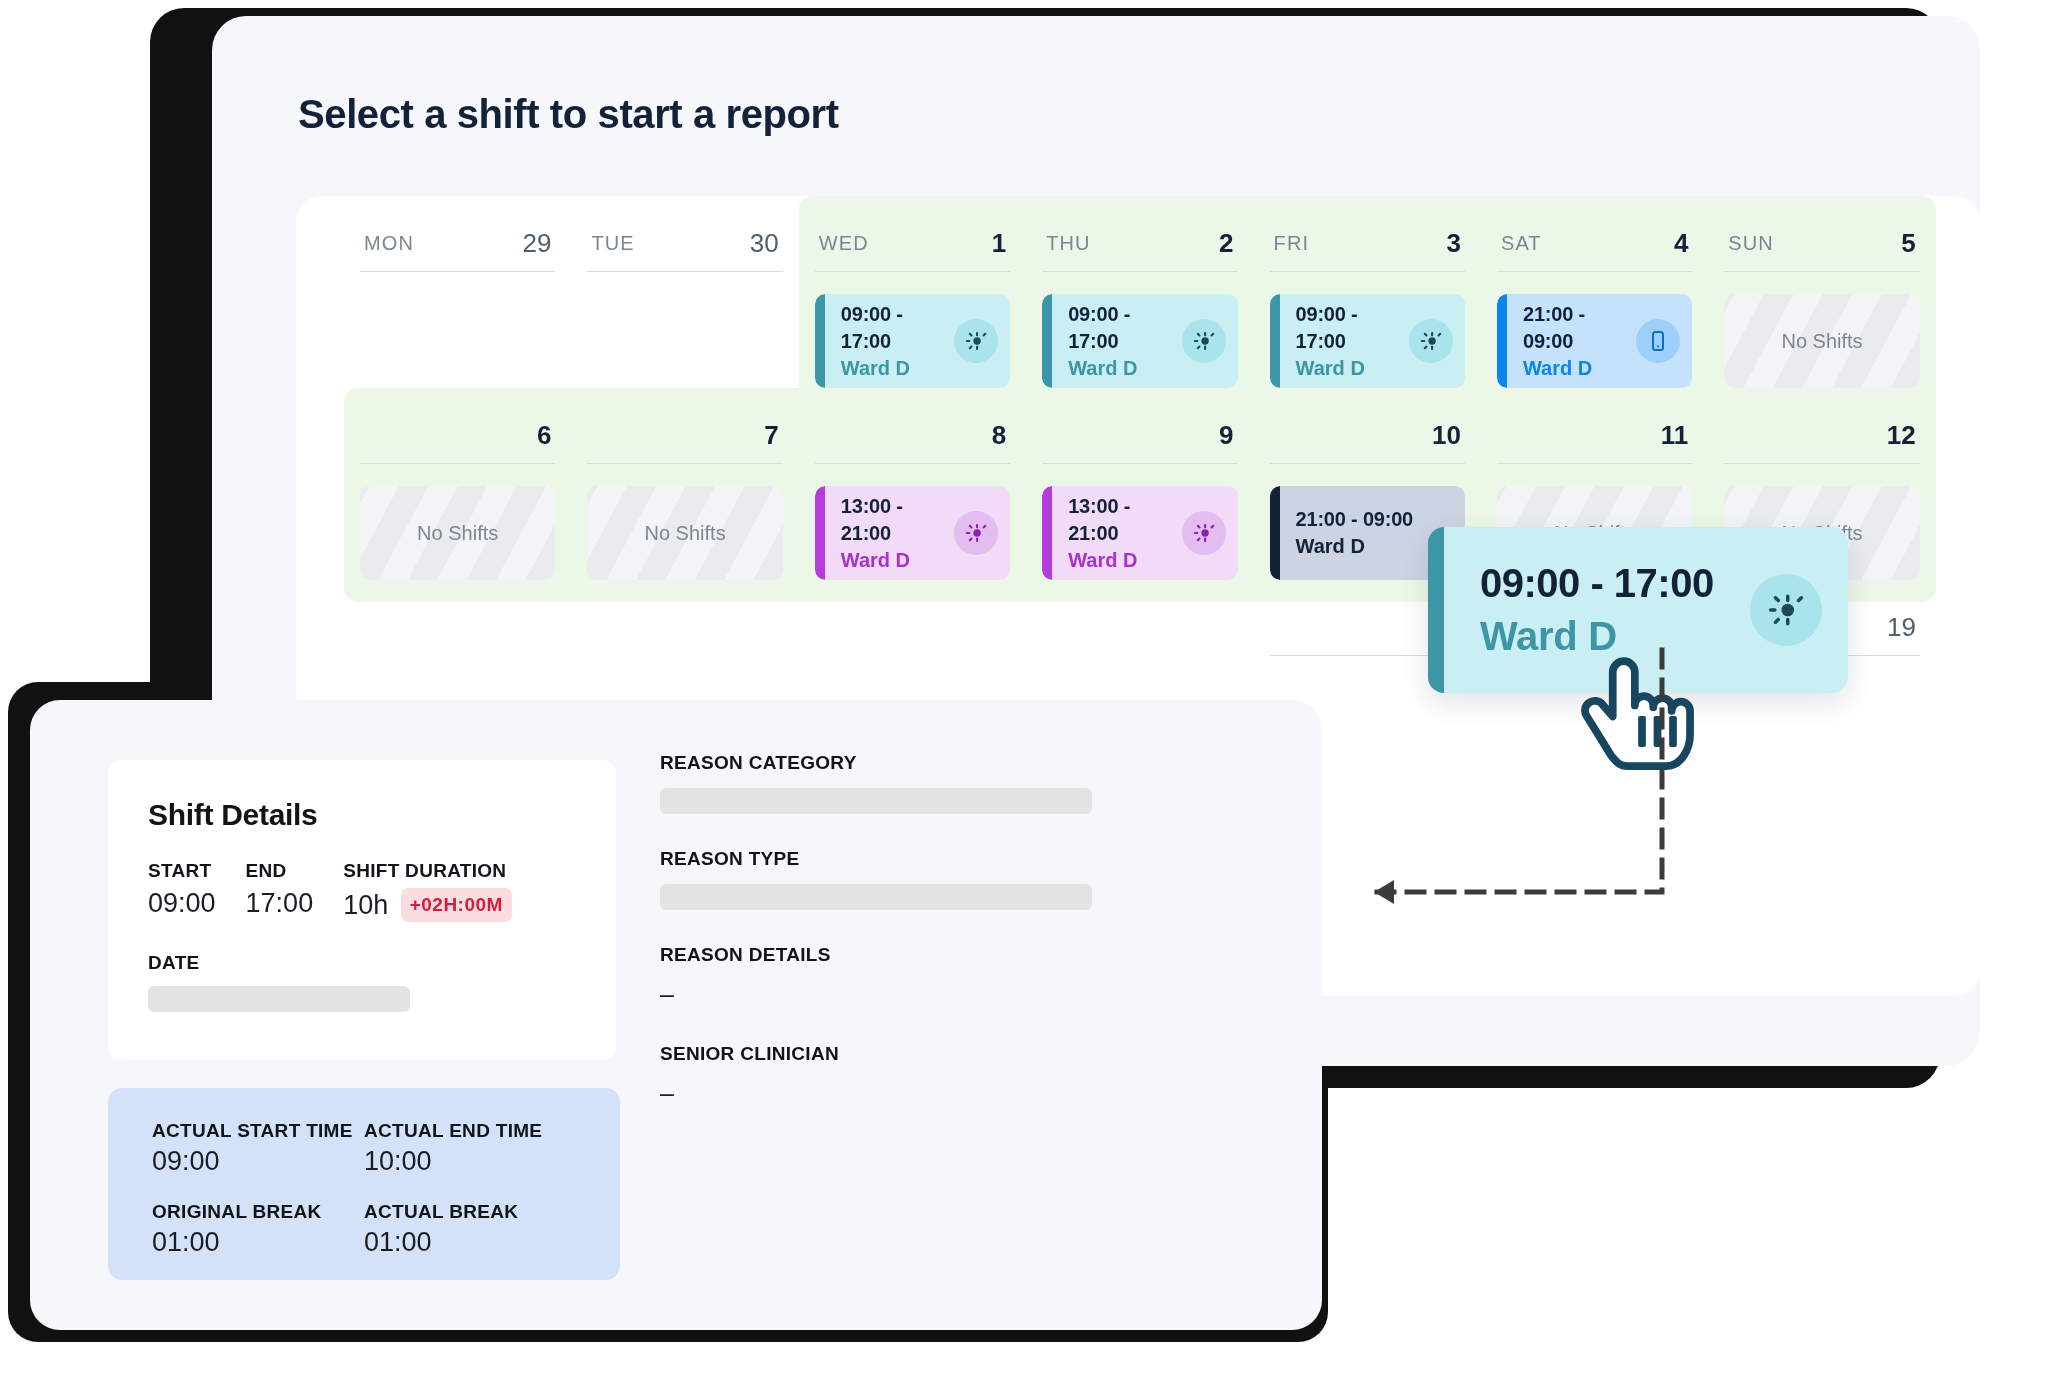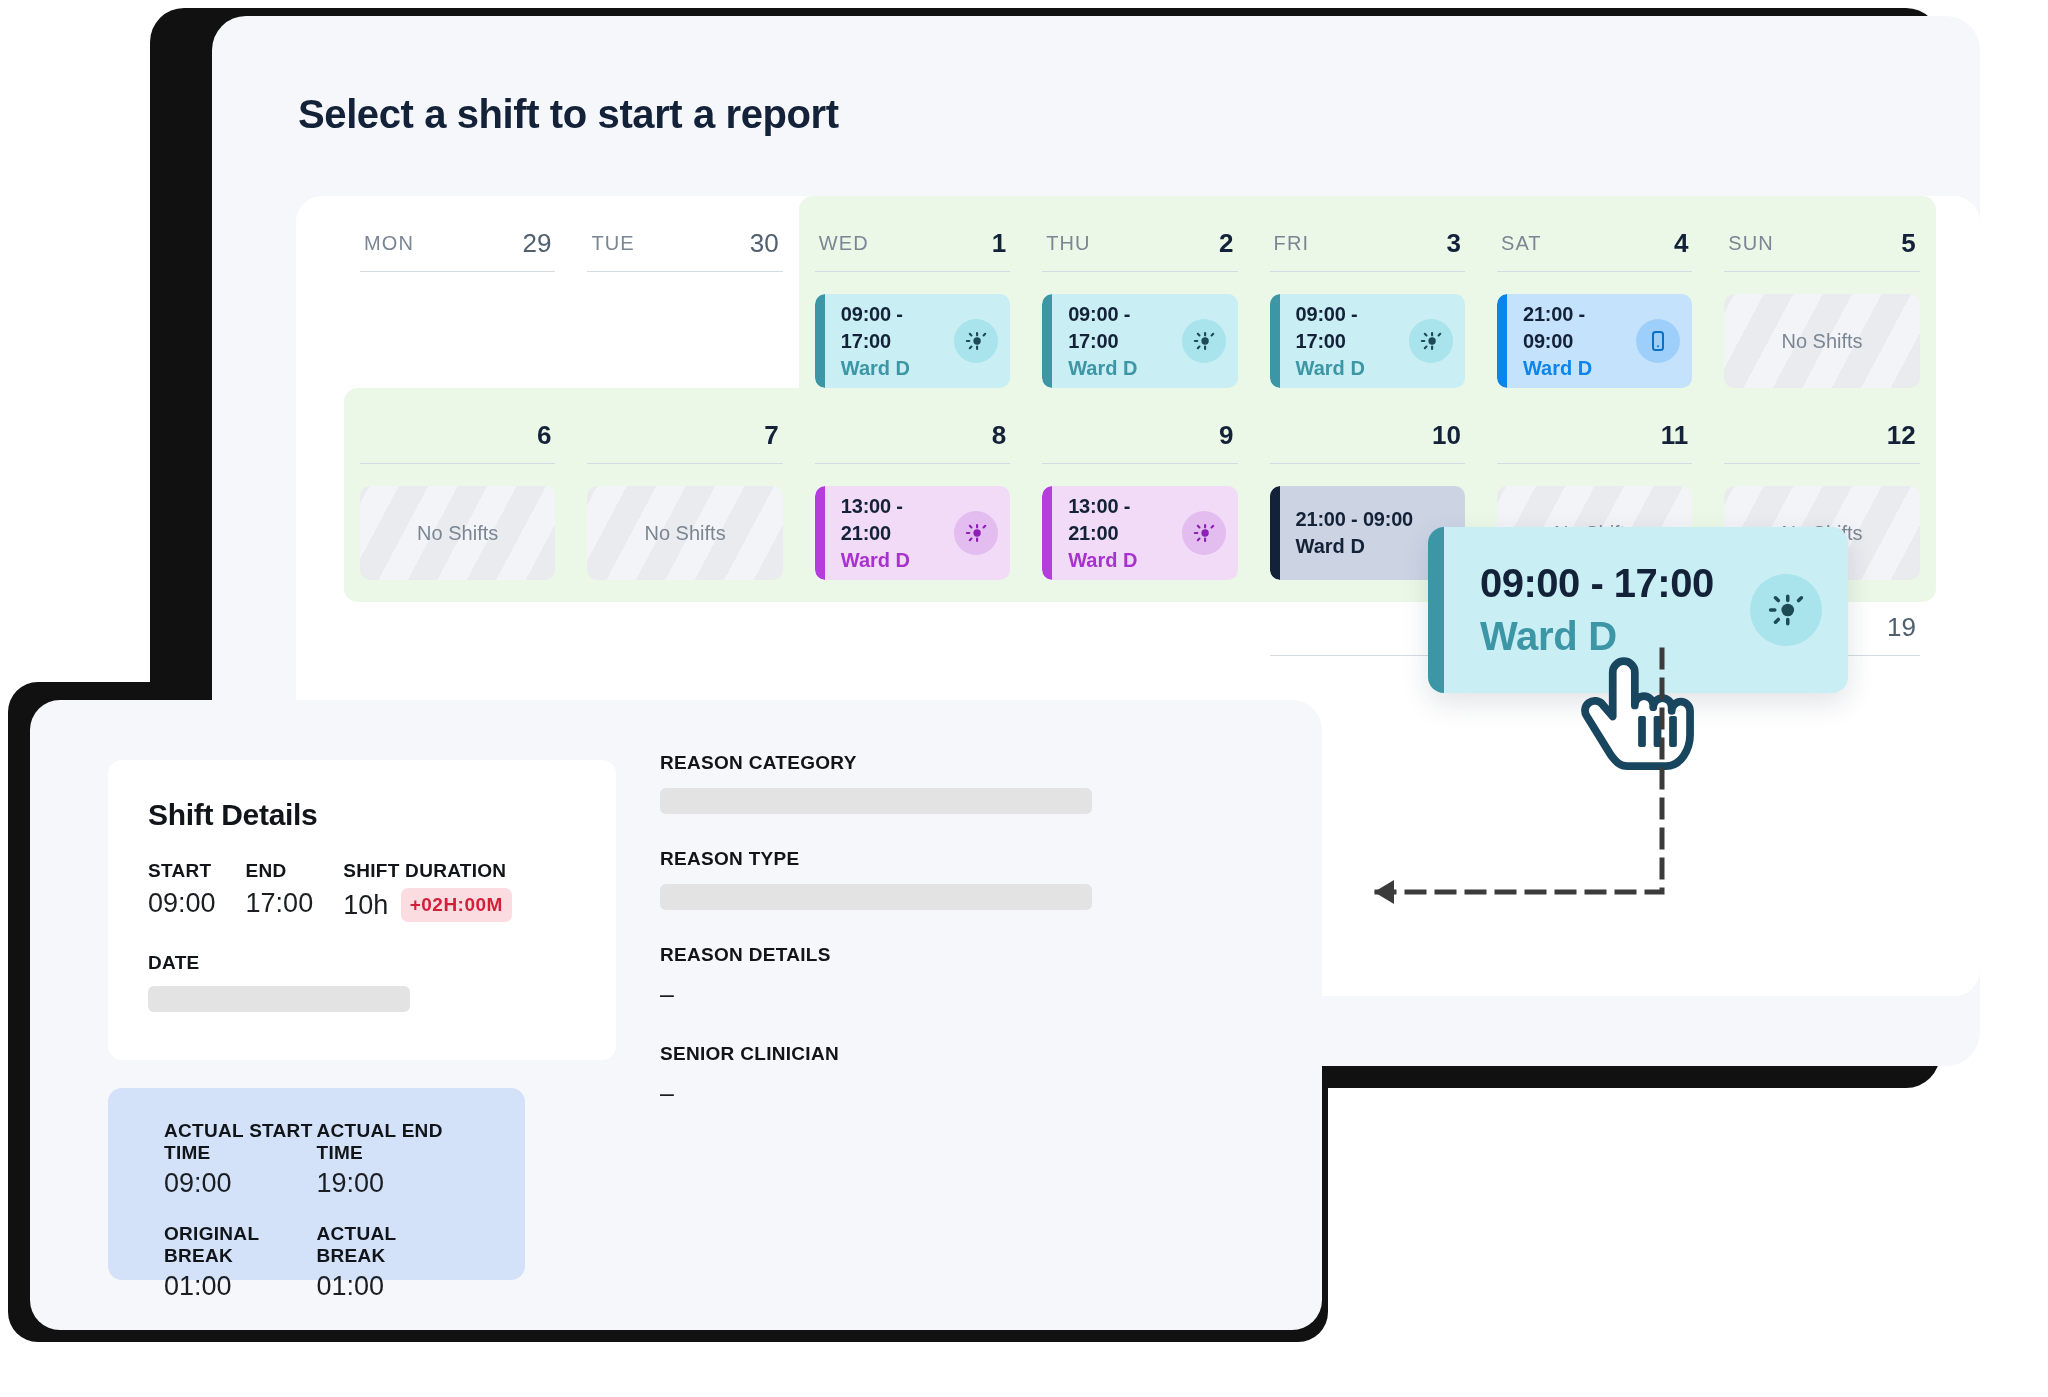--- a/index.html
+++ b/index.html
@@ -249,24 +249,24 @@
     border-radius: 7px;
     padding: 6px 9px;
     vertical-align: 3px;
     margin-left: 8px;
   }
   .ph-bar { background: #e3e3e3; border-radius: 6px; height: 26px; }
 
   #actual-times-box {
     position: absolute;
     left: 78px; top: 388px;
-    width: 417px; height: 192px;
+    width: 512px; height: 192px;
     background: #d3e2f9;
     border-radius: 14px;
-    padding: 32px 56px;
+    padding: 32px 44px;
   }
   .actual-grid { display: grid; grid-template-columns: 1fr 1fr; row-gap: 24px; }
   .actual-grid .field-value { margin-top: 4px; }
 
   #reason-column {
     position: absolute;
     left: 630px; top: 52px;
     width: 580px;
   }
   .reason-block { margin-bottom: 34px; }
@@ -583,21 +583,21 @@
   </div>
 
   <div id="actual-times-box">
     <div class="actual-grid">
       <div>
         <div class="field-label">ACTUAL START TIME</div>
         <div class="field-value">09:00</div>
       </div>
       <div>
         <div class="field-label">ACTUAL END TIME</div>
-        <div class="field-value">19:00</div>
+        <div class="field-value">10:00</div>
       </div>
       <div>
         <div class="field-label">ORIGINAL BREAK</div>
         <div class="field-value">01:00</div>
       </div>
       <div>
         <div class="field-label">ACTUAL BREAK</div>
         <div class="field-value">01:00</div>
       </div>
     </div>

